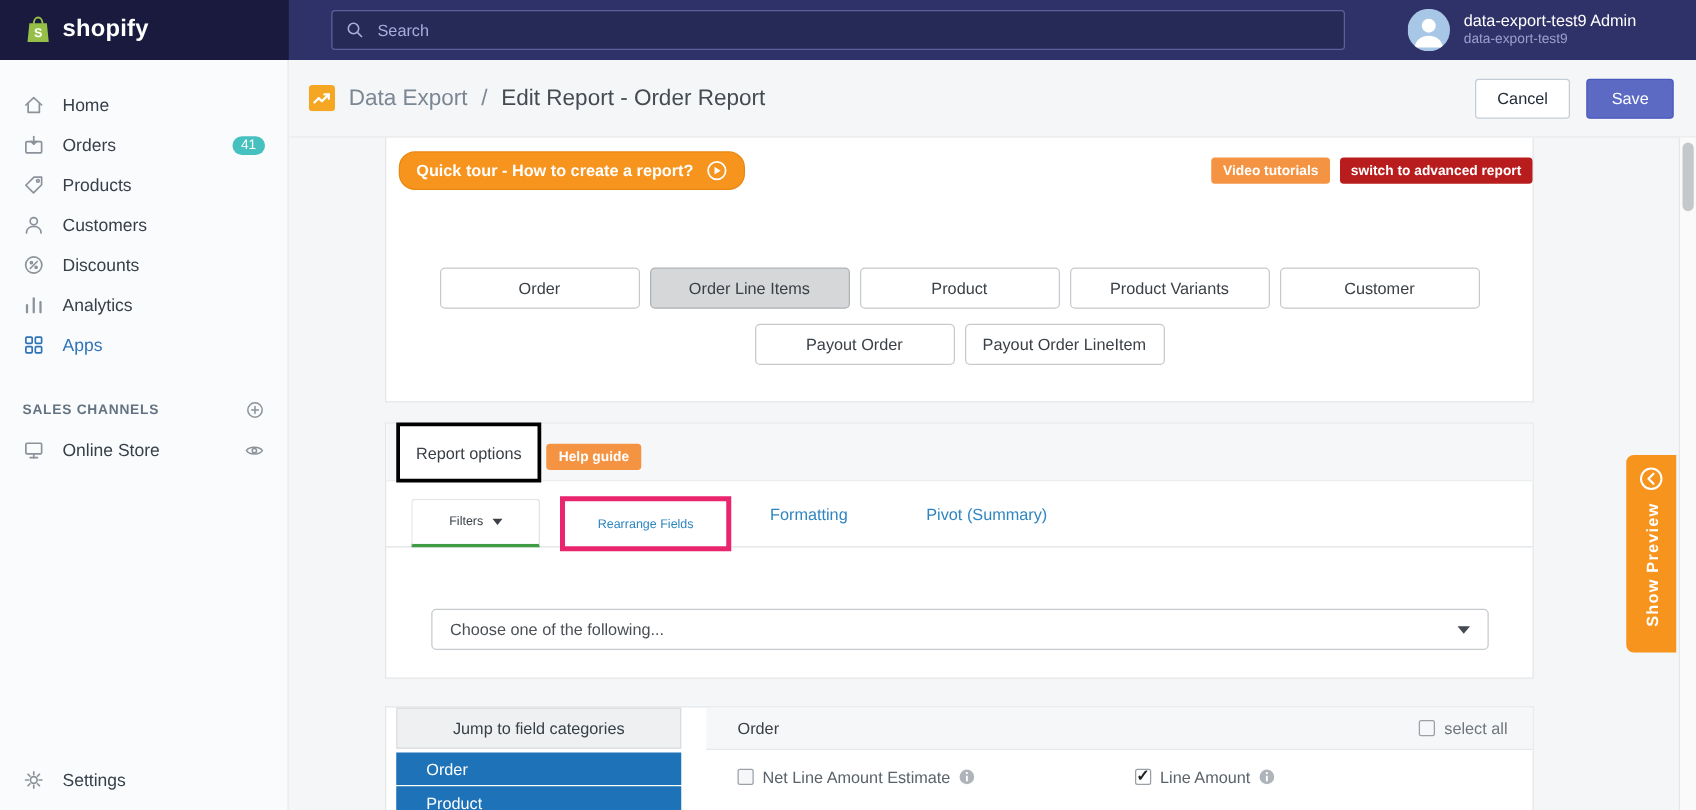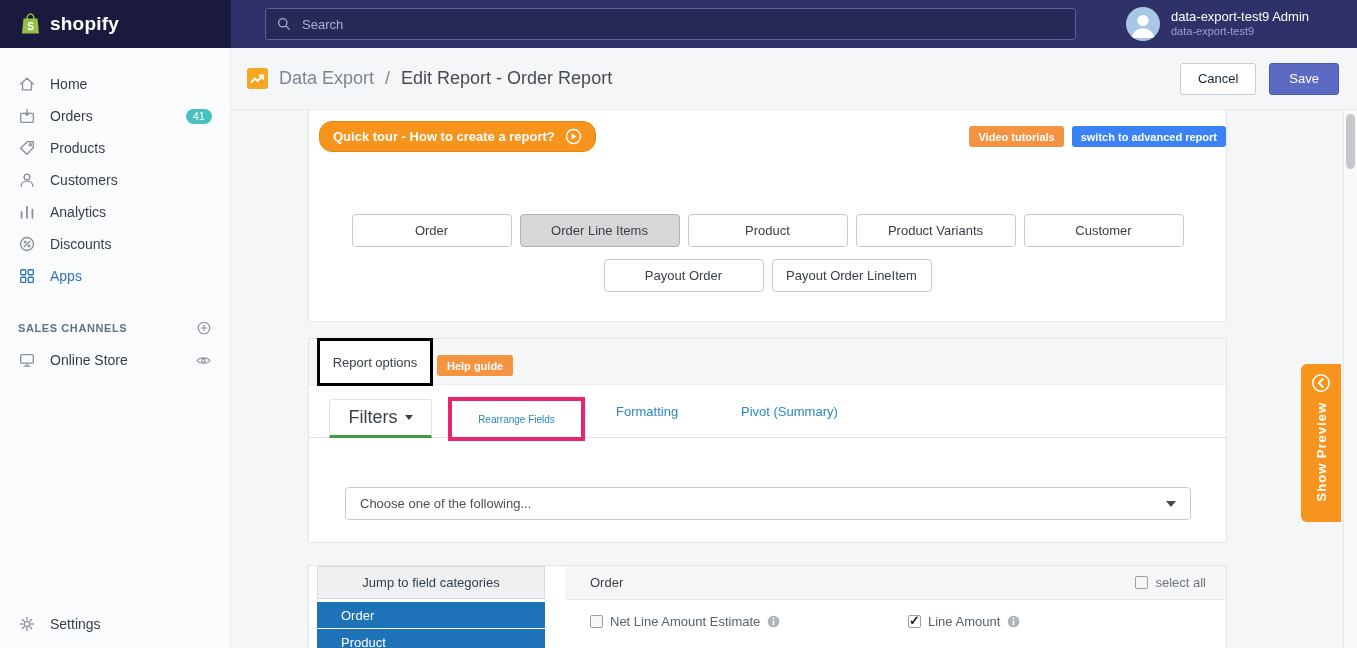--- a/index.html
+++ b/index.html
@@ -55,21 +55,21 @@
 
   
   .card { position:absolute; left:308px; width:919px; background:#fff; border:1px solid #e3e5e7; }
   .card-types { top:110px; height:212px; border-top:none; }
   .quick-row { position:absolute; top:11px; left:10px; right:0; height:31px; display:flex; align-items:center; }
   .btn-quicktour { height:31px; background:#f7941d; border:1px solid #e8870f; border-radius:13px; color:#fff;
                    font-weight:bold; font-size:13px; padding:0 13px; display:flex; align-items:center; gap:10px;
                    cursor:pointer; font-family:inherit; }
   .btn-video { margin-left:auto; height:21px; background:#f49342; border:none; border-radius:3px; color:#fff;
                font-weight:bold; font-size:11px; padding:0 9px; cursor:pointer; font-family:inherit; }
-  .btn-switch { height:21px; background:#3b82f6; border:none; border-radius:3px; color:#fff; font-weight:bold;
+  .btn-switch { height:21px; background:#b91c1c; border:none; border-radius:3px; color:#fff; font-weight:bold;
                 font-size:11px; padding:0 9px; margin-left:8px; margin-right:0; cursor:pointer; font-family:inherit; }
   .section-strip { position:absolute; top:50px; left:0; right:0; height:33px; background:#f6f7f8;
                    border-top:1px solid #ebedef; border-bottom:1px solid #ebedef; line-height:31px;
                    padding-left:24px; font-size:13px; color:#3f464d; }
   .type-rows { position:absolute; top:83px; left:0; right:0; }
   .type-row { display:flex; justify-content:center; gap:8px; margin-top:21px; }
   .type-row + .type-row { margin-top:12px; }
   .type-btn { width:160px; height:33px; background:#fff; border:1px solid #c6cacd; border-radius:4px;
               font-size:13px; color:#3a4046; cursor:pointer; font-family:inherit; }
   .type-btn.selected { background:#d5d7d9; border-color:#aeb2b5; }
@@ -78,21 +78,21 @@
   .options-strip { position:absolute; top:0; left:0; right:0; height:46px; background:#f6f7f8; border-bottom:1px solid #ebedef; }
   .annotation-black { position:absolute; left:8px; top:-1px; width:116px; height:48px; border:3px solid #000;
                       background:#fff; display:flex; align-items:center; justify-content:center;
                       font-size:13px; color:#3a4046; z-index:3; }
   .btn-helpguide { position:absolute; left:128px; top:16px; height:21px; background:#f49342; border:none;
                    border-radius:3px; color:#fff; font-weight:bold; font-size:11px; padding:0 10px;
                    cursor:pointer; font-family:inherit; }
   .tabs-row { position:absolute; top:46px; left:0; right:0; height:53px; border-bottom:1px solid #e0e2e4; }
   .tab-filters { position:absolute; left:20px; top:14px; width:103px; height:39px; background:#fff;
                  border:1px solid #e0e2e4; border-bottom:3px solid #3f9c44; border-radius:3px 3px 0 0;
-                 display:flex; align-items:center; justify-content:center; gap:7px; font-size:18px;
+                 display:flex; align-items:center; justify-content:center; gap:7px; font-size:10px;
                  color:#3a4046; cursor:pointer; }
   .caret-down { width:0; height:0; border-left:4px solid transparent; border-right:4px solid transparent;
                 border-top:5px solid #3a4046; }
   .annotation-pink { position:absolute; left:139px; top:12px; width:137px; height:44px; border:4px solid #e8256d;
                      display:flex; align-items:center; justify-content:center; z-index:3; background:#fff; }
   .tab-link { font-size:10px; color:#2e86c1; cursor:pointer; }
   .tab-plain { position:absolute; top:0; height:53px; display:flex; align-items:center; font-size:13px;
                color:#2e86c1; cursor:pointer; }
   .tab-formatting { left:307px; }
   .tab-pivot { left:432px; }
@@ -209,38 +209,38 @@
         <span class="sicon">
           <svg width="18" height="18" viewBox="0 0 20 20" fill="none" stroke="currentColor" stroke-width="1.5" stroke-linecap="round" stroke-linejoin="round">
               <circle cx="10" cy="6.6" r="3.2"></circle>
               <path d="M3.5 17 c0-3.6 2.9-5.7 6.5-5.7 s6.5 2.1 6.5 5.7"></path>
             </svg>
         </span>
         <span>Customers</span>
       </div>
       <div class="side-item">
         <span class="sicon">
-          <svg width="18" height="18" viewBox="0 0 20 20" fill="none" stroke="currentColor" stroke-width="2" stroke-linecap="round">
-              <path d="M4 16.5 V10"></path>
-              <path d="M10 16.5 V4"></path>
-              <path d="M16 16.5 V7.5"></path>
-            </svg>
-        </span>
-        <span>Analytics</span>
-      </div>
-      <div class="side-item">
-        <span class="sicon">
           <svg width="18" height="18" viewBox="0 0 20 20" fill="none" stroke="currentColor" stroke-width="1.5" stroke-linecap="round">
               <circle cx="10" cy="10" r="7.2"></circle>
               <path d="M6.9 13.1 L13.1 6.9"></path>
               <circle cx="7.9" cy="7.9" r="0.9"></circle>
               <circle cx="12.1" cy="12.1" r="0.9"></circle>
             </svg>
         </span>
         <span>Discounts</span>
+      </div>
+      <div class="side-item">
+        <span class="sicon">
+          <svg width="18" height="18" viewBox="0 0 20 20" fill="none" stroke="currentColor" stroke-width="2" stroke-linecap="round">
+              <path d="M4 16.5 V10"></path>
+              <path d="M10 16.5 V4"></path>
+              <path d="M16 16.5 V7.5"></path>
+            </svg>
+        </span>
+        <span>Analytics</span>
       </div>
       <div class="side-item active">
         <span class="sicon">
           <svg width="18" height="18" viewBox="0 0 20 20" fill="none" stroke="currentColor" stroke-width="1.5">
               <rect x="3" y="3" width="5.6" height="5.6" rx="1"></rect>
               <rect x="11.4" y="3" width="5.6" height="5.6" rx="1"></rect>
               <rect x="3" y="11.4" width="5.6" height="5.6" rx="1"></rect>
               <rect x="11.4" y="11.4" width="5.6" height="5.6" rx="1"></rect>
             </svg>
         </span>

